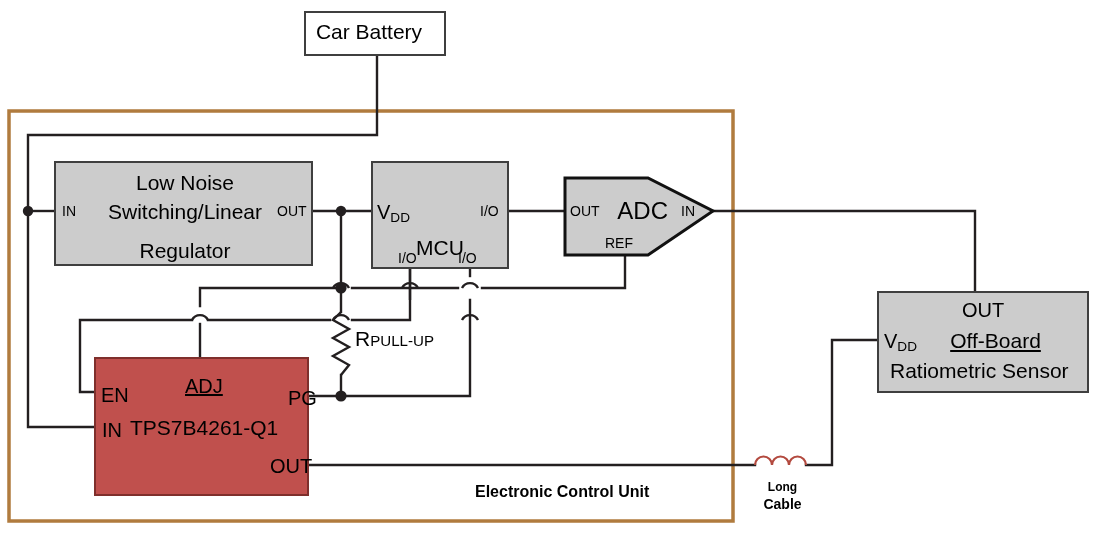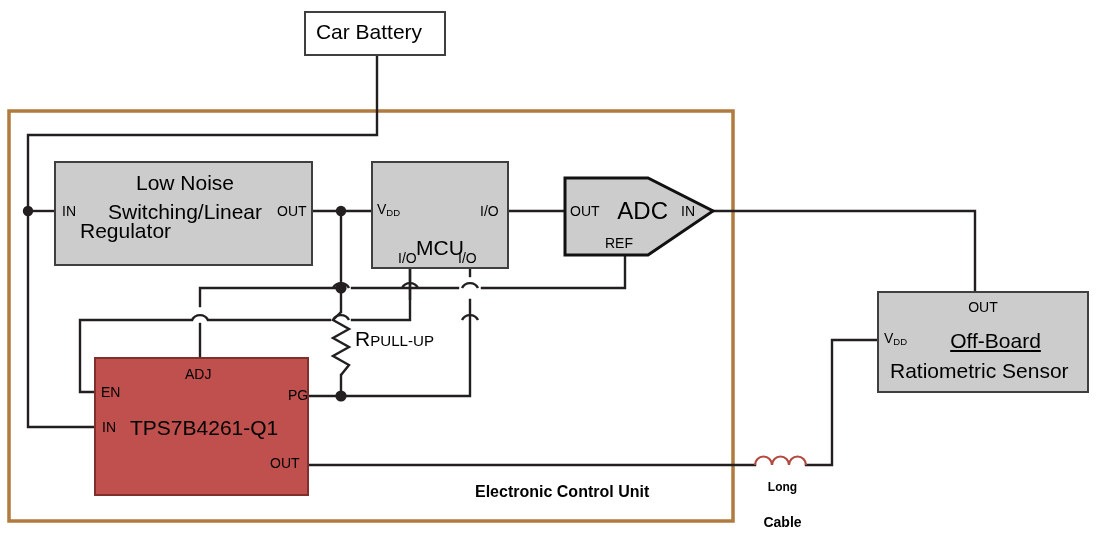--- a/index.html
+++ b/index.html
@@ -1,21 +1,21 @@
 <!DOCTYPE html>
 <html><head>
 <meta charset="utf-8">
 <style>
   html,body{margin:0;padding:0;background:#ffffff;}
   body{width:1100px;height:535px;position:relative;overflow:hidden;
        font-family:"Liberation Sans","DejaVu Sans",sans-serif;color:#000;}
   #diagram{position:absolute;left:0;top:0;width:1100px;height:535px;}
   .lbl{position:absolute;white-space:nowrap;line-height:1;}
   .pin{font-size:14px;}
-  .pinbig{font-size:14px;}
+  .pinbig{font-size:20px;}
   .ctr{font-size:21px;}
   .bold{font-weight:bold;}
   sub{font-size:0.68em;vertical-align:baseline;position:relative;top:0.25em;}
   .smallcaps{font-size:0.72em;}
 </style>
 </head>
 <body>
 
 <svg id="diagram" viewBox="0 0 1100 535">
 
@@ -91,51 +91,51 @@
 
   <rect x="95" y="358" width="213" height="137" fill="#C0504D" stroke="#7F2F2C" stroke-width="2"></rect>
 
   <rect x="878" y="292" width="210" height="100" fill="#CCCCCC" stroke="#3F3F3F" stroke-width="2"></rect>
 </svg>
 
 <div class="lbl ctr" style="left:305px;top:21px;width:128px;text-align:center;">Car Battery</div>
 
 <div class="lbl ctr" style="left:80px;top:172px;width:210px;text-align:center;">Low Noise</div>
 <div class="lbl ctr" style="left:80px;top:201px;width:210px;text-align:center;">Switching/Linear</div>
-<div class="lbl ctr" style="left:80px;top:220px;width:210px;text-align:left;">Regulator</div>
+<div class="lbl ctr" style="left:80px;top:240px;width:210px;text-align:center;">Regulator</div>
 <div class="lbl pin" style="left:62px;top:204px;">IN</div>
 <div class="lbl pin" style="left:277px;top:204px;">OUT</div>
 
 <div class="lbl ctr" style="left:400px;top:199px;width:80px;text-align:center;margin-top:38px;">MCU</div>
 <div class="lbl pinbig" style="left:377px;top:202px;">
   <span>V</span><sub>DD</sub>
 </div>
 <div class="lbl pin" style="left:480px;top:204px;">I/O</div>
 <div class="lbl pin" style="left:398px;top:251px;">I/O</div>
 <div class="lbl pin" style="left:458px;top:251px;">I/O</div>
 
 <div class="lbl ctr" style="left:598px;top:199px;width:70px;text-align:right;font-size:24px;">ADC</div>
 <div class="lbl pin" style="left:570px;top:204px;">OUT</div>
 <div class="lbl pin" style="left:681px;top:204px;">IN</div>
 <div class="lbl pin" style="left:605px;top:236px;">REF</div>
 
 <div class="lbl ctr" style="left:130px;top:417px;">TPS7B4261-Q1</div>
-<div class="lbl pinbig" style="left:185px;top:367px;">ADJ</div>
+<div class="lbl pinbig" style="left:185px;top:376px;text-decoration:underline;">ADJ</div>
 <div class="lbl pinbig" style="left:101px;top:385px;">EN</div>
 <div class="lbl pinbig" style="left:102px;top:420px;">IN</div>
 <div class="lbl pinbig" style="left:288px;top:388px;">PG</div>
 <div class="lbl pinbig" style="left:270px;top:456px;">OUT</div>
 
 <div class="lbl ctr" style="left:903px;top:330px;width:185px;text-align:center;text-decoration:underline;">Off-Board</div>
 <div class="lbl ctr" style="left:890px;top:360px;width:198px;text-align:left;">Ratiometric Sensor</div>
 <div class="lbl pinbig" style="left:878px;top:300px;width:210px;text-align:center;">OUT</div>
 <div class="lbl pinbig" style="left:884px;top:331px;">
   <span>V</span><sub>DD</sub>
 </div>
 
 <div class="lbl" style="left:355px;top:328px;font-size:21px;">
   <span>R</span><span class="smallcaps">PULL-UP</span>
 </div>
 
 <div class="lbl bold" style="left:735px;top:481px;width:95px;text-align:center;font-size:12px;">Long</div>
-<div class="lbl bold" style="left:735px;top:497px;width:95px;text-align:center;font-size:14px;margin-top:18px;">Cable</div>
+<div class="lbl bold" style="left:735px;top:497px;width:95px;text-align:center;font-size:14px;">Cable</div>
 
 <div class="lbl bold" style="left:475px;top:484px;font-size:16px;">Electronic Control Unit</div>
 
 </body></html>

